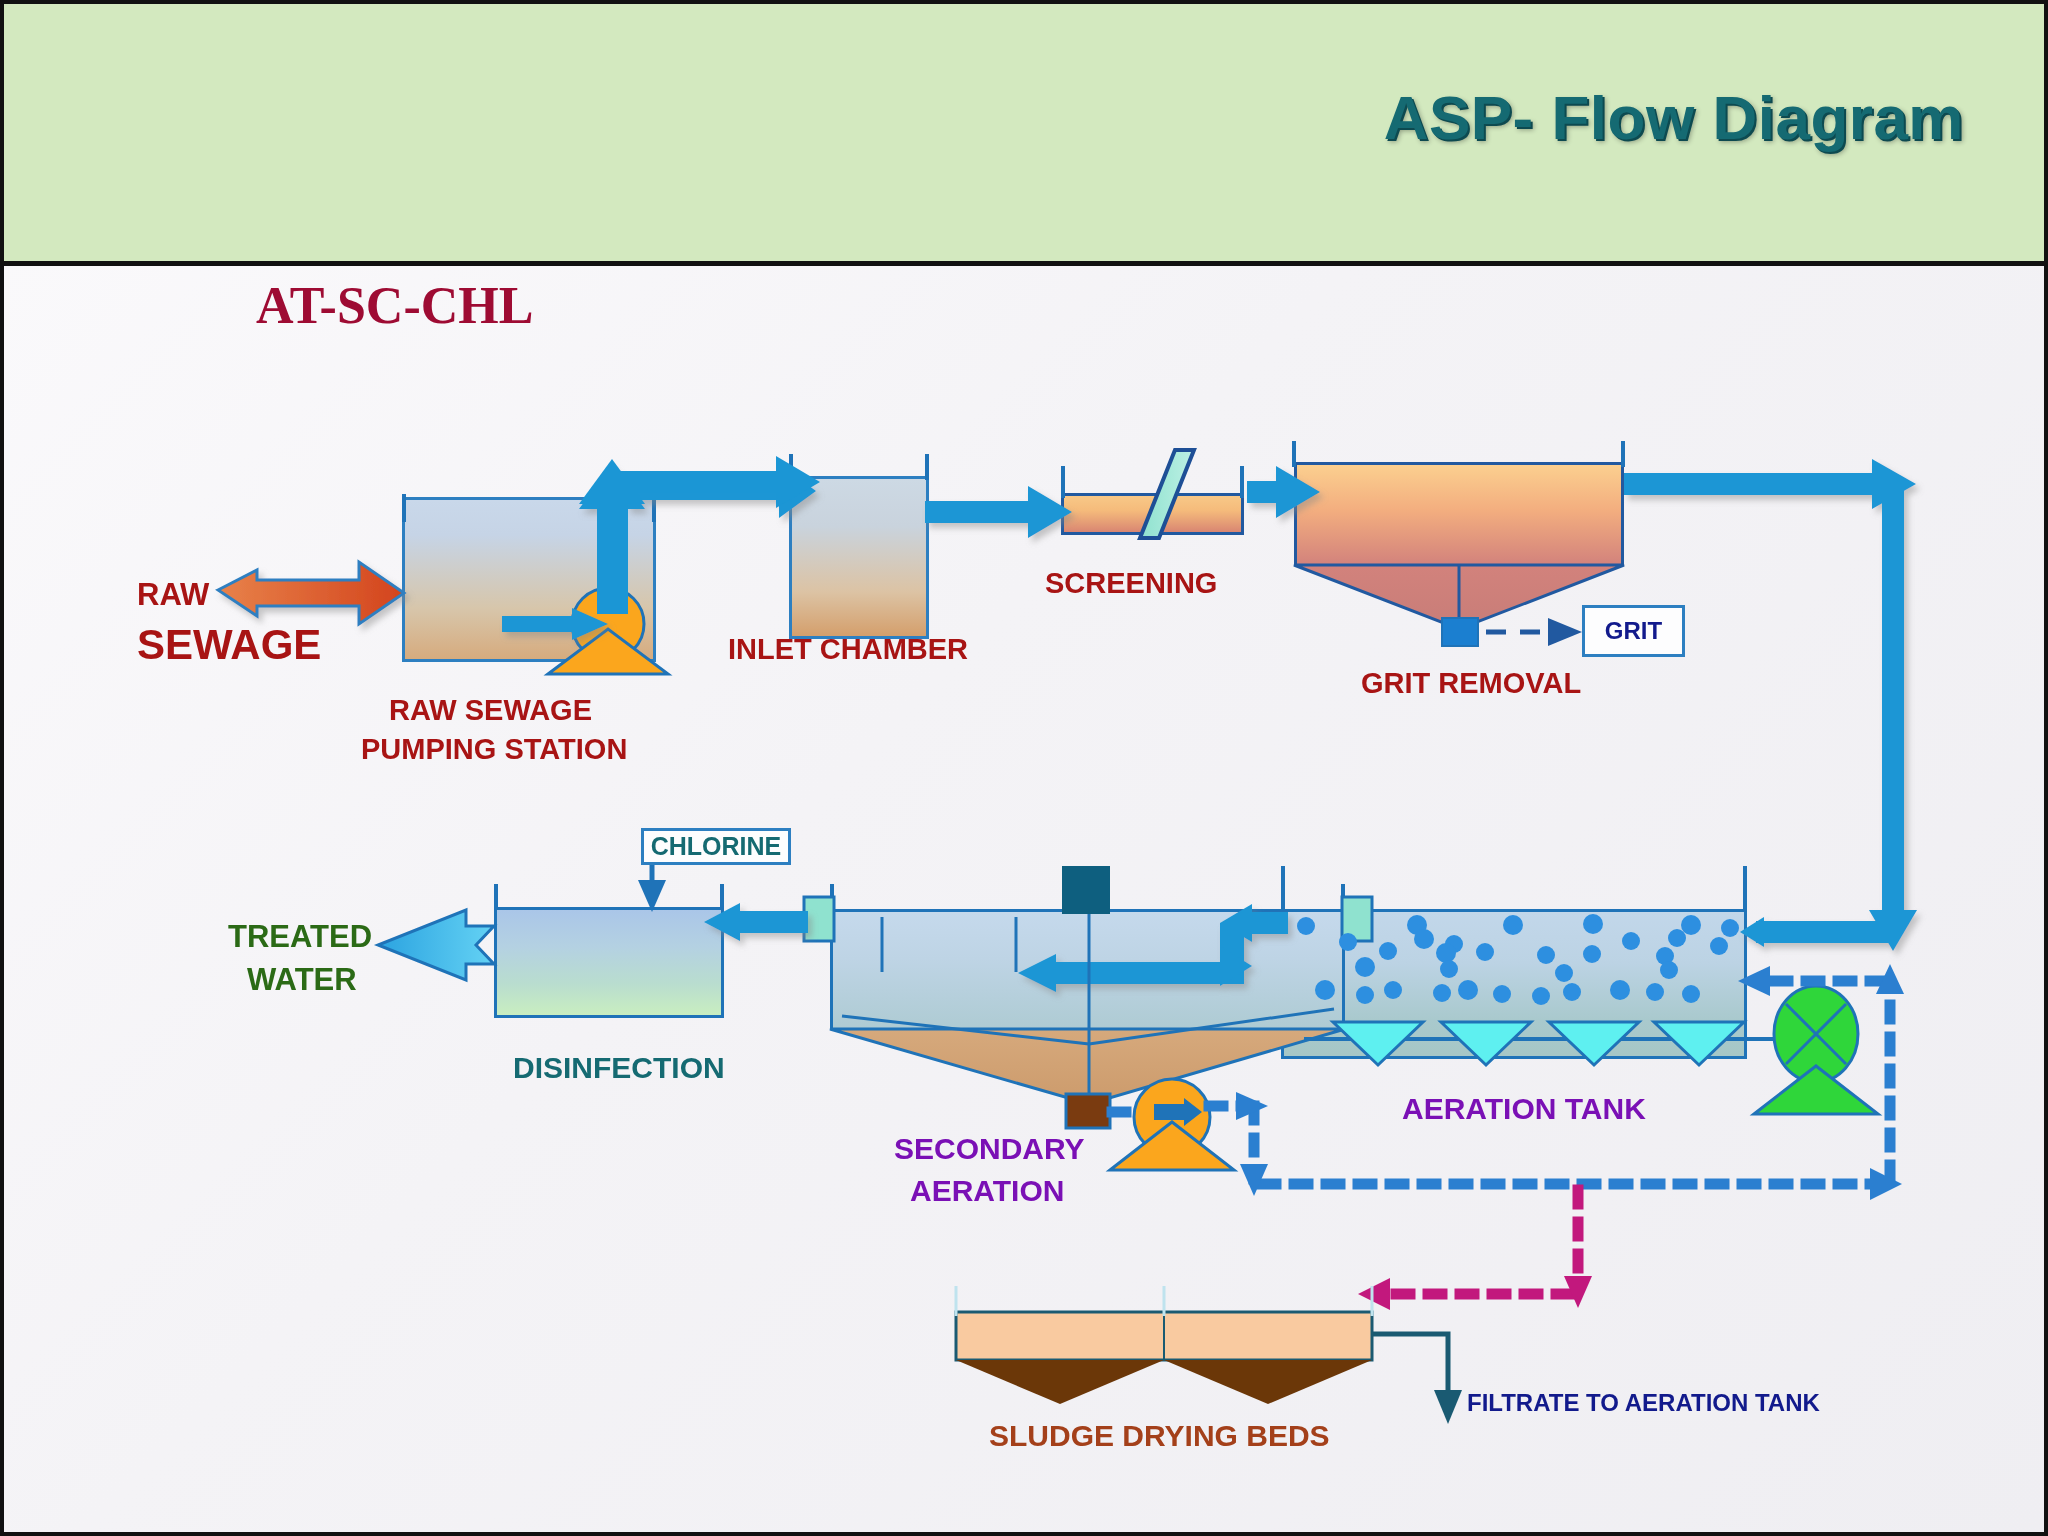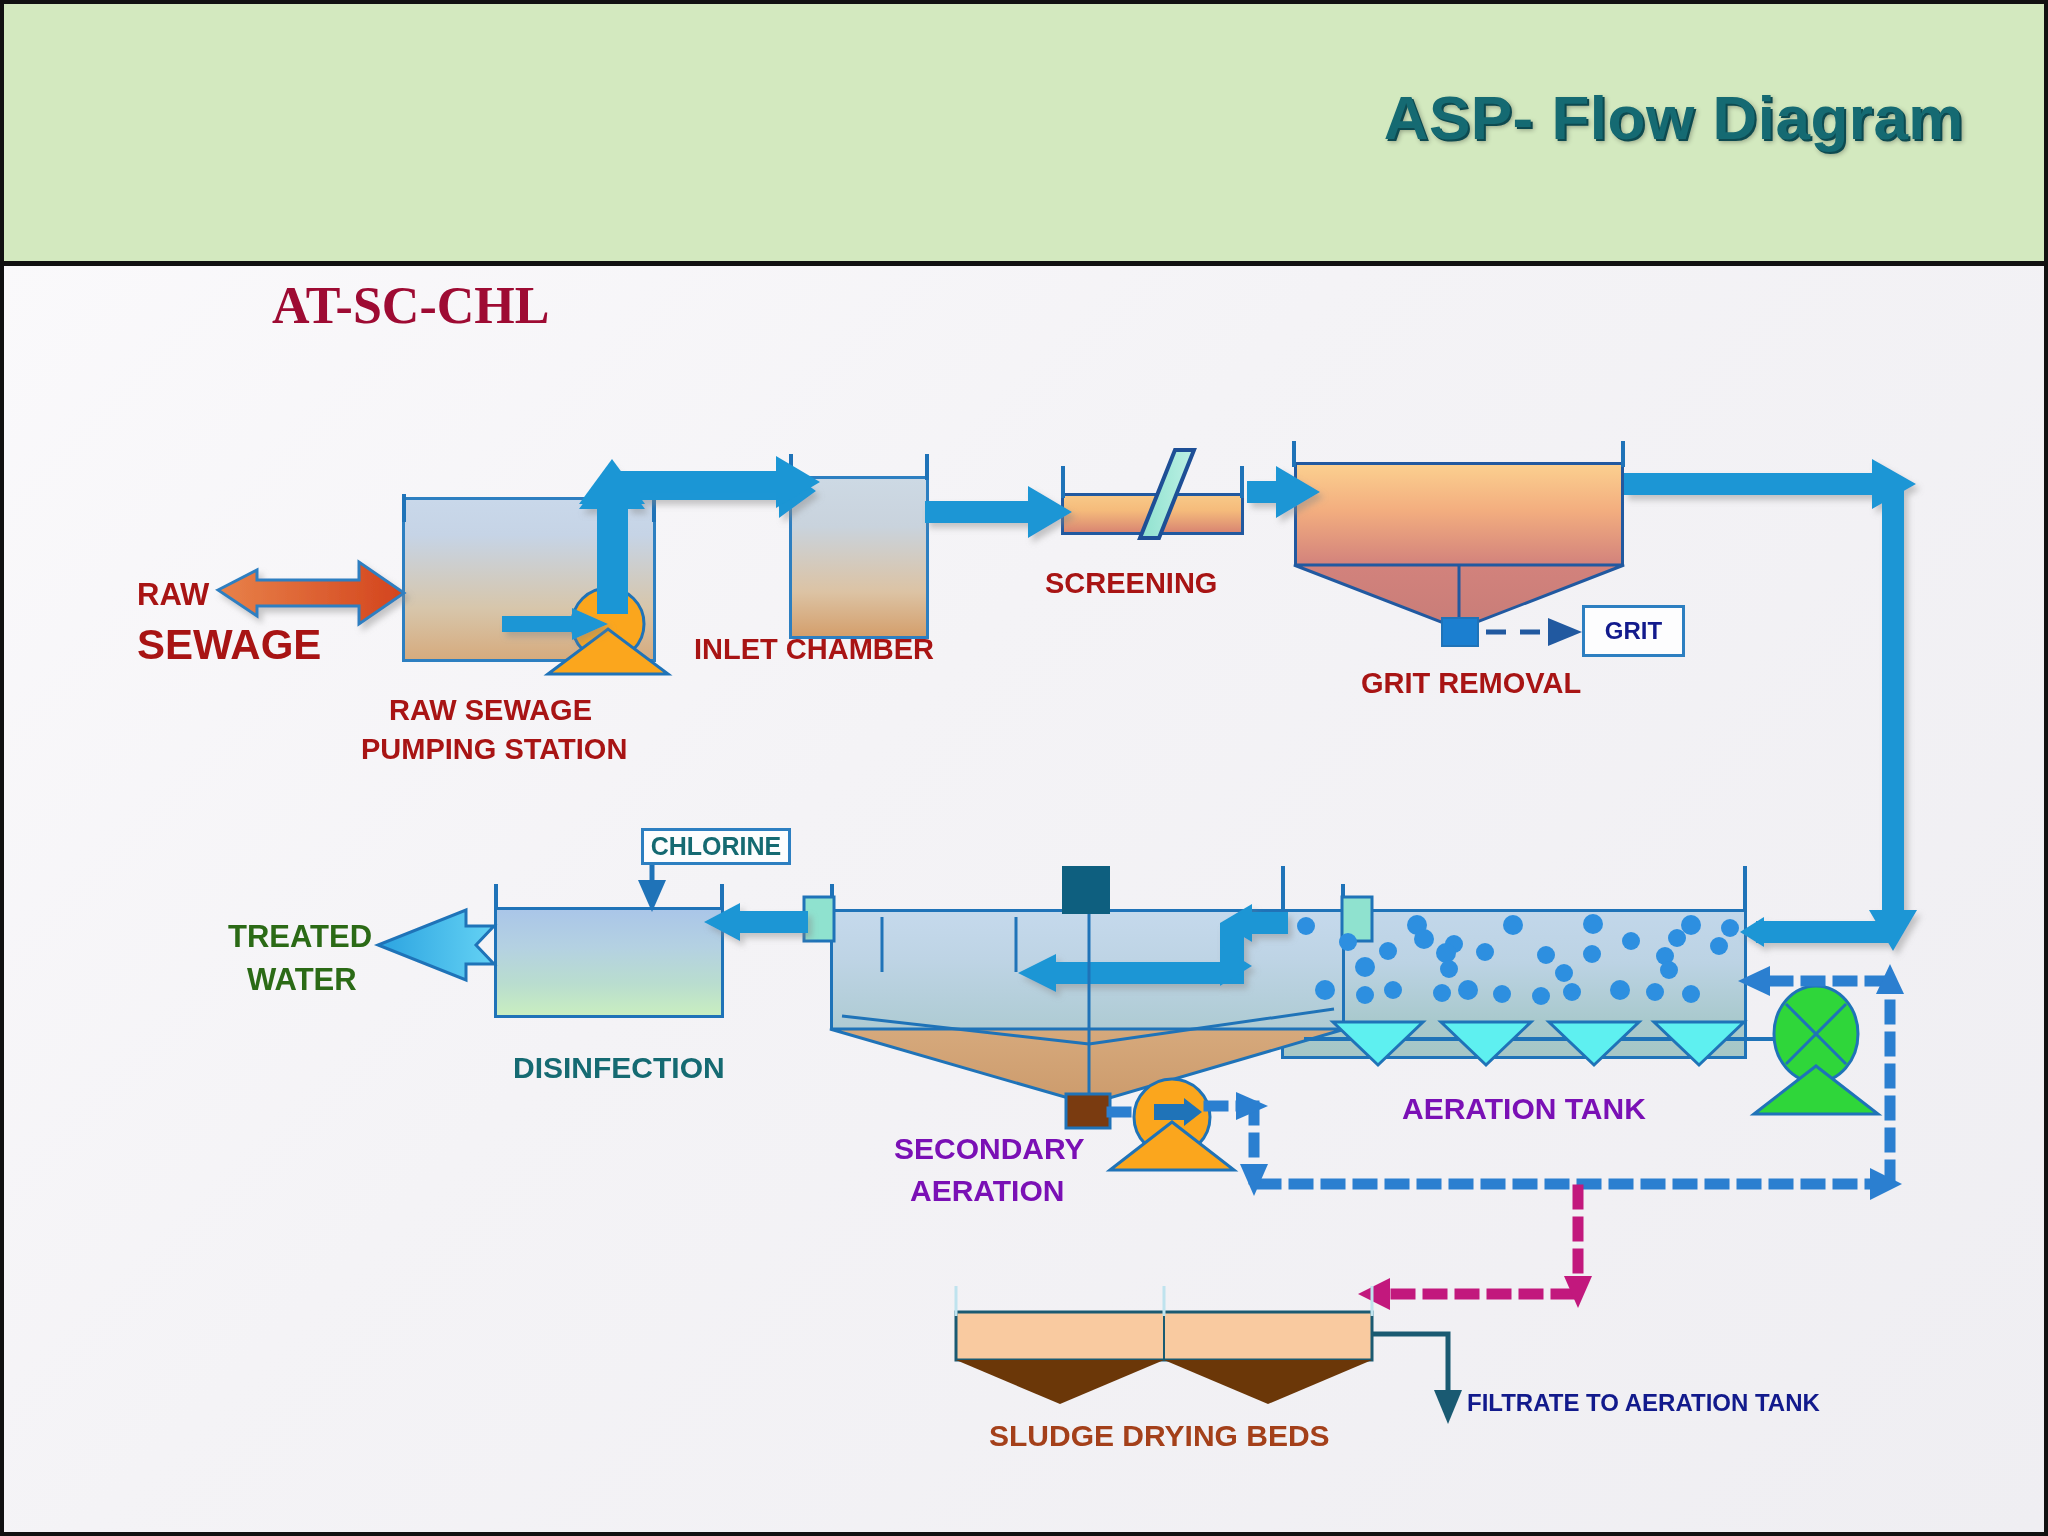--- a/index.html
+++ b/index.html
@@ -12,21 +12,21 @@
   #page{position:relative;width:2048px;height:1536px;
         background:linear-gradient(135deg,#fbfafc 0%,#f4f3f6 45%,#efeef2 100%);
         box-sizing:border-box;border:4px solid #111;}
   
   #header{position:absolute;left:0;top:0;width:2040px;height:262px;
           background:#d3e9bf;border-bottom:5px solid #111;box-sizing:border-box;}
   #header-title{position:absolute;right:80px;top:78px;
      font-size:62px;font-weight:bold;color:#156a72;
      letter-spacing:.5px;
      text-shadow:2px 2px 0 #0d4a50, 3px 3px 5px rgba(0,0,0,.32);}
-  #subtitle{position:absolute;left:268px;top:272px;
+  #subtitle{position:absolute;left:252px;top:272px;
      font-family:"Liberation Serif", serif;
      font-size:52px;font-weight:bold;color:#9e0b33;}
   
   .lbl{position:absolute;font-weight:bold;white-space:nowrap;line-height:1.15;}
   .lbl.red{color:#a81414;}
   .lbl.teal{color:#156a72;}
   .lbl.purple{color:#7a10b5;}
   .lbl.green{color:#2b6a16;}
   .lbl.brown{color:#a4401a;margin-top:40px;}
   .lbl.navy{color:#121a8c;text-align:right;}
@@ -323,21 +323,21 @@
   <div class="callout" style="left:637px;top:824px;width:150px;height:37px;">
     <span style="color:#156a72;font-size:25px;">CHLORINE</span>
   </div>
 
   <div class="lbl red" style="left:133px;top:573px;font-size:31px;">RAW</div>
   <div class="lbl red" style="left:133px;top:617px;font-size:42px;">SEWAGE</div>
 
   <div class="lbl red" style="left:385px;top:690px;font-size:29px;">RAW SEWAGE</div>
   <div class="lbl red" style="left:357px;top:729px;font-size:29px;">PUMPING STATION</div>
 
-  <div class="lbl red" style="left:690px;top:629px;font-size:29px;">INLET CHAMBER</div>
+  <div class="lbl red" style="left:724px;top:629px;font-size:29px;">INLET CHAMBER</div>
 
   <div class="lbl red" style="left:1041px;top:563px;font-size:29px;">SCREENING</div>
 
   <div class="lbl red" style="left:1357px;top:663px;font-size:29px;">GRIT REMOVAL</div>
 
   <div class="lbl purple" style="left:1398px;top:1088px;font-size:30px;">AERATION TANK</div>
 
   <div class="lbl purple" style="left:890px;top:1128px;font-size:30px;">SECONDARY</div>
   <div class="lbl purple" style="left:906px;top:1170px;font-size:30px;">AERATION</div>
 

